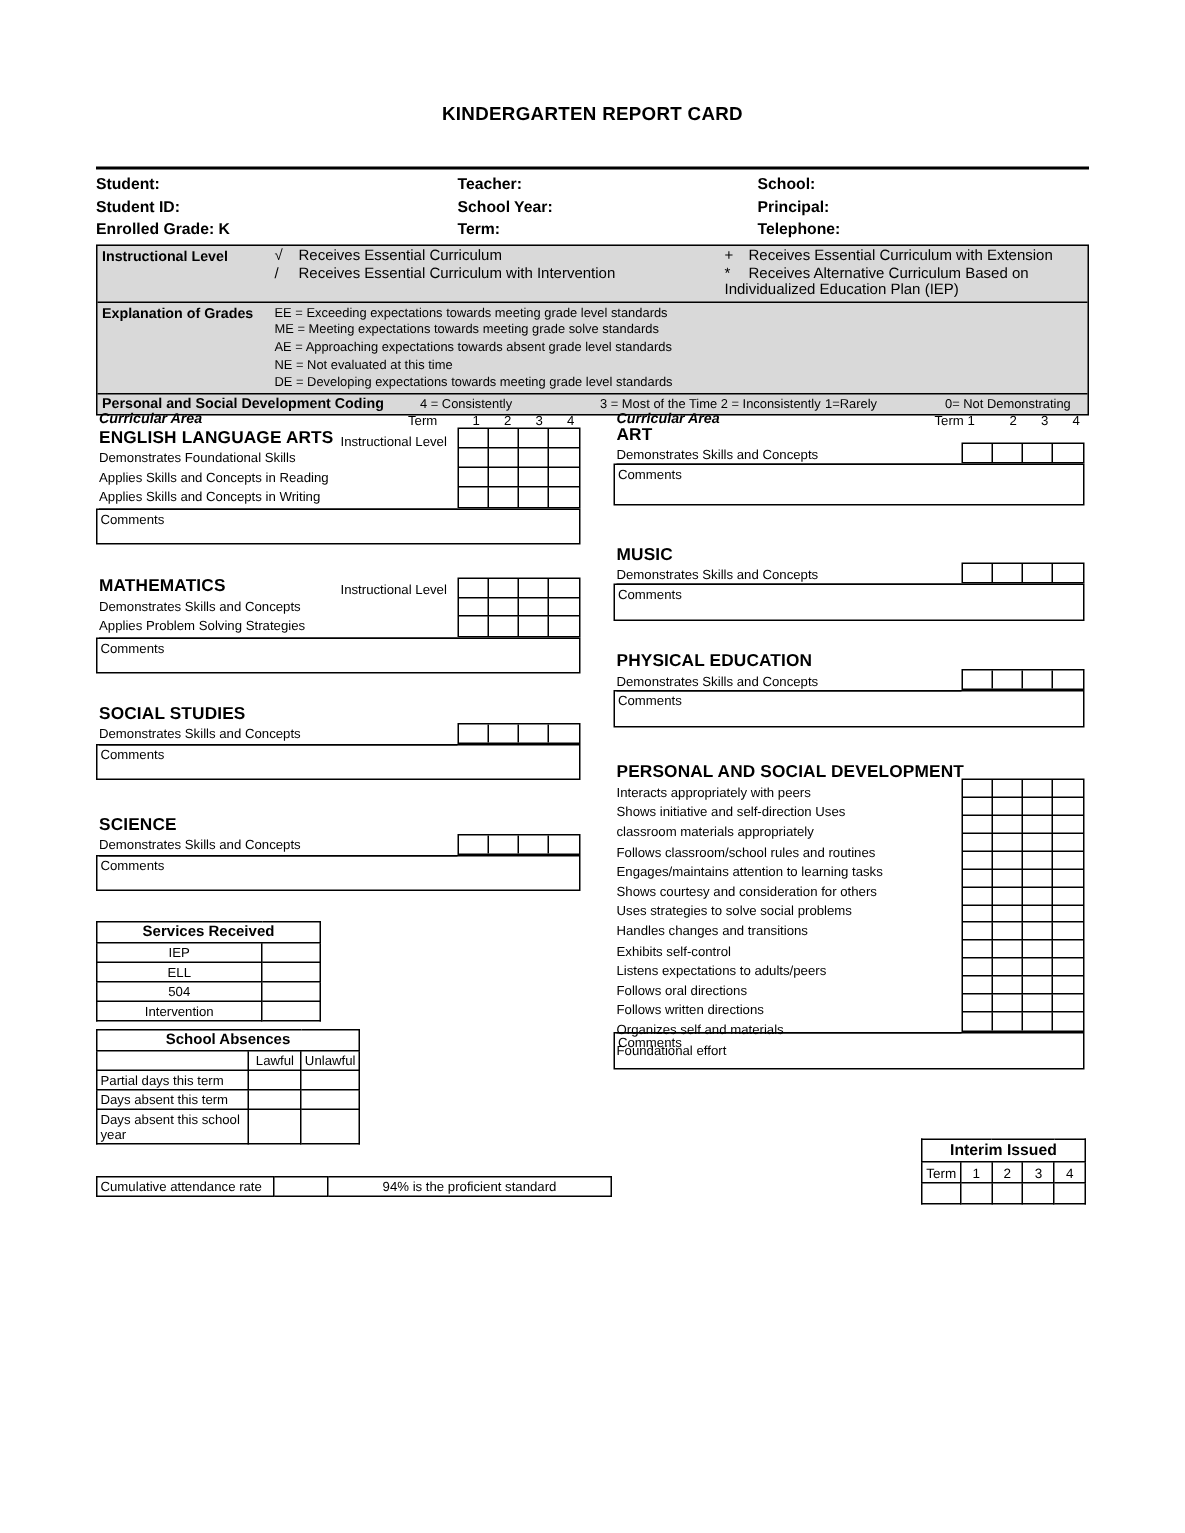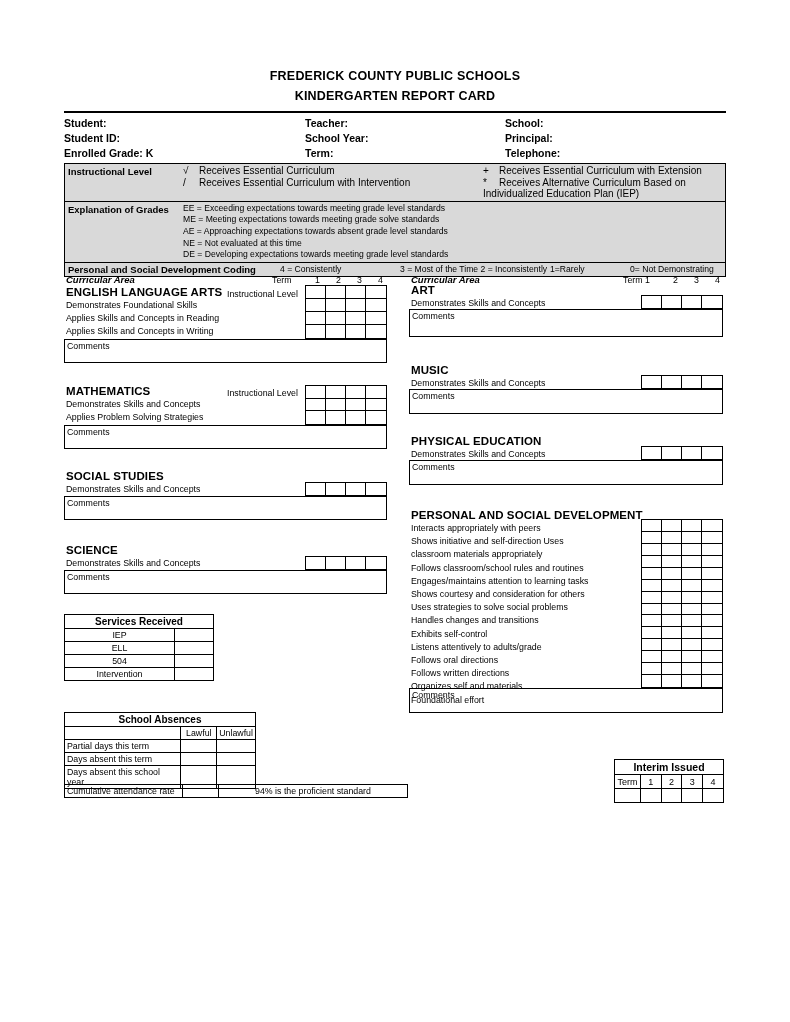--- a/index.html
+++ b/index.html
@@ -70,21 +70,20 @@
   .interim{position:absolute;border:1.4px solid #000;border-collapse:collapse;box-sizing:border-box;}
   .interim td,.interim th{border:1px solid #000;font-size:9px;text-align:center;padding:1px 2px;height:14px;box-sizing:border-box;}
   .interim th{font-size:10.5px;font-weight:bold;}
 </style>
 </head>
 <body>
 
 <div class="page">
 
   <div class="title-block">
-    <div class="title-line">FREDERICK COUNTY PUBLIC SCHOOLS</div>
     <div class="title-line">KINDERGARTEN REPORT CARD</div>
   </div>
 
   <div class="rule" style="left:64px;top:111px;width:662px;height:1.6px;"></div>
 
   <div class="hdr" style="left:64px;top:116px;">
     <div>Student:</div>
     <div>Student ID:</div>
     <div>Enrolled Grade: K</div>
   </div>
@@ -256,21 +255,21 @@
       <td class="ctr">504</td>
       <td class="blank"></td>
     </tr>
     <tr>
       <td class="ctr">Intervention</td>
       <td class="blank"></td>
     </tr>
   </tbody>
     </table>
 
-  <table class="tbl" style="left:64px;top:712px;width:192px;">
+  <table class="tbl" style="left:64px;top:686px;width:176px;">
     <tbody>
         <tr>
       <th colspan="3">School Absences</th>
     </tr>
     <tr>
       <td class="lft" style="width:118px;"></td>
       <td class="ctr" style="width:36px;">Lawful</td>
       <td class="ctr" style="width:36px;">Unlawful</td>
     </tr>
     <tr>
@@ -358,21 +357,21 @@
     <div class="sec-title">PERSONAL AND SOCIAL DEVELOPMENT</div>
     <div class="sec-item">Interacts appropriately with peers</div>
     <div class="sec-item">Shows initiative and self-direction Uses</div>
     <div class="sec-item">classroom materials appropriately</div>
     <div class="sec-item">Follows classroom/school rules and routines</div>
     <div class="sec-item">Engages/maintains attention to learning tasks</div>
     <div class="sec-item">Shows courtesy and consideration for others</div>
     <div class="sec-item">Uses strategies to solve social problems</div>
     <div class="sec-item">Handles changes and transitions</div>
     <div class="sec-item">Exhibits self-control</div>
-    <div class="sec-item">Listens attentively to adults/grade</div>
+    <div class="sec-item">Listens expectations to adults/peers</div>
     <div class="sec-item">Follows oral directions</div>
     <div class="sec-item">Follows written directions</div>
     <div class="sec-item">Organizes self and materials</div>
     <div class="sec-item">Foundational effort</div>
   </div>
   <div class="grid" style="left:641px;top:519px;width:82px;height:169px;grid-template-columns:repeat(4,1fr);grid-template-rows:repeat(14,1fr);">
     <div></div>
       <div></div>
       <div></div>
       <div class="lastcol"></div>

